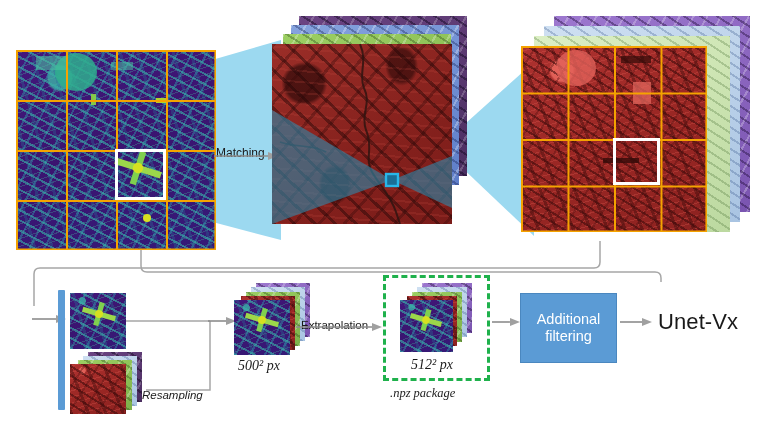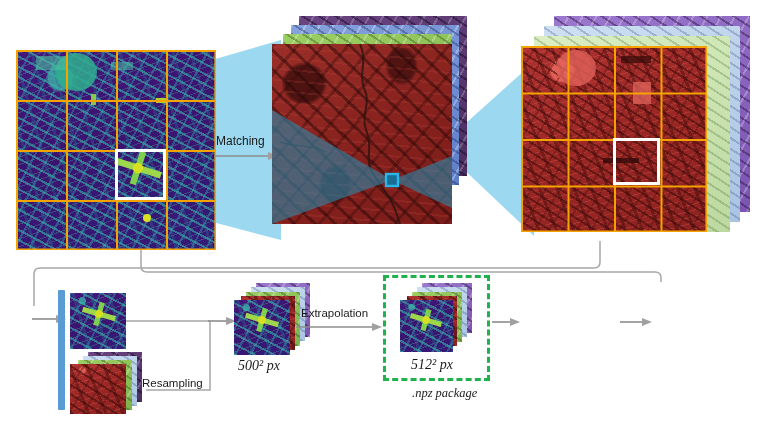--- a/index.html
+++ b/index.html
@@ -97,21 +97,21 @@
 
   
   .flowbox{position:absolute;box-sizing:border-box;}
   .bluebox{
     background:#5b9bd5;border:1px solid #4a87bf;color:#ffffff;
     display:flex;align-items:center;justify-content:center;text-align:center;
     font-size:14.5px;line-height:1.18;font-family:"Liberation Sans",sans-serif;
   }
   .dashbox{border:3px dashed #1fb14c;box-sizing:border-box;}
   .bluebar{background:#5b9bd5;border-radius:1px;}
-  .arrowlabel{font-size:11.5px;color:#1a1a1a;}
+  .arrowlabel{font-size:11.5px;color:#1a1a1a;margin-top:12px;}
   .bigtext{font-size:22px;color:#1a1a1a;letter-spacing:.1px;}
   .pxlabel{font-size:14px;color:#1a1a1a;}
   .npzlabel{font-size:12.5px;color:#1a1a1a;}
 </style>
 </head>
 <body>
 
 <div class="stage">
 
   <svg class="abs" style="left:205px;top:40px;width:80px;height:200px;">
@@ -211,21 +211,21 @@
     </svg>
   </div>
 
   <div class="abs" style="left:70px;top:352px;width:74px;height:62px;">
     <div class="sat tint-purple" style="left:18px;top:0;width:54px;height:50px;"></div>
     <div class="sat tint-paleblue" style="left:13px;top:4px;width:54px;height:50px;"></div>
     <div class="sat tint-green" style="left:8px;top:8px;width:54px;height:50px;"></div>
     <div class="sat redir" style="left:0px;top:12px;width:56px;height:50px;"></div>
   </div>
 
-  <div class="lbl arrowlabel" style="left:142px;top:377px;">Resampling</div>
+  <div class="lbl arrowlabel" style="left:142px;top:377px;font-style:italic;">Resampling</div>
   <svg class="abs" style="left:126px;top:315px;width:112px;height:90px;">
 
     <line x1="0" y1="6" x2="84" y2="6" stroke="#a6a6a6" stroke-width="1.5"></line>
 
     <path d="M20,75 L84,75 L84,6" fill="none" stroke="#a6a6a6" stroke-width="1.5"></path>
   </svg>
   <svg class="abs" style="left:208px;top:315px;width:30px;height:14px;">
     <line x1="0" y1="6" x2="18" y2="6" stroke="#8c8c8c" stroke-width="1.6"></line>
     <polygon points="18,2 28,6 18,10" fill="#a0a0a0"></polygon>
   </svg>
@@ -266,27 +266,34 @@
       <svg class="abs" style="left:0;top:0;width:53px;height:52px;">
         <g transform="translate(26,20) rotate(16)">
           <rect x="-16" y="-2.6" width="32" height="5.2" fill="#9cd84a"></rect>
           <rect x="-2.6" y="-11" width="5.2" height="22" fill="#7fd04f"></rect>
           <circle cx="0" cy="0" r="3.8" fill="#d6e021"></circle>
         </g>
       </svg>
     </div>
   </div>
   <div class="lbl pxlabel serif-it" style="left:411px;top:357px;">512² px</div>
-  <div class="lbl npzlabel serif-it" style="left:412px;top:386px;text-align:right;">.npz package</div>
+  <div class="lbl npzlabel serif-it" style="left:390px;top:386px;text-align:right;">.npz package</div>
 
   <svg class="abs" style="left:492px;top:315px;width:30px;height:14px;">
     <line x1="0" y1="7" x2="18" y2="7" stroke="#8c8c8c" stroke-width="1.6"></line>
     <polygon points="18,3 28,7 18,11" fill="#a0a0a0"></polygon>
   </svg>
 
+  <div class="flowbox bluebox" style="left:520px;top:293px;width:97px;height:70px;">
+    <div>
+      <div>Additional</div>
+      <div>filtering</div>
+    </div>
+  </div>
 
   <svg class="abs" style="left:620px;top:315px;width:34px;height:14px;">
     <line x1="0" y1="7" x2="22" y2="7" stroke="#8c8c8c" stroke-width="1.6"></line>
     <polygon points="22,3 32,7 22,11" fill="#a0a0a0"></polygon>
   </svg>
 
+  <div class="lbl bigtext" style="left:658px;top:309px;">Unet-Vx</div>
 
 </div>
 
 </body></html>

